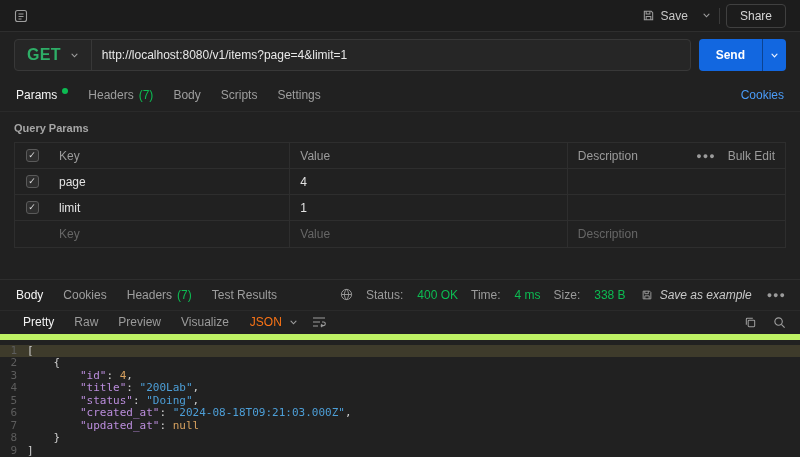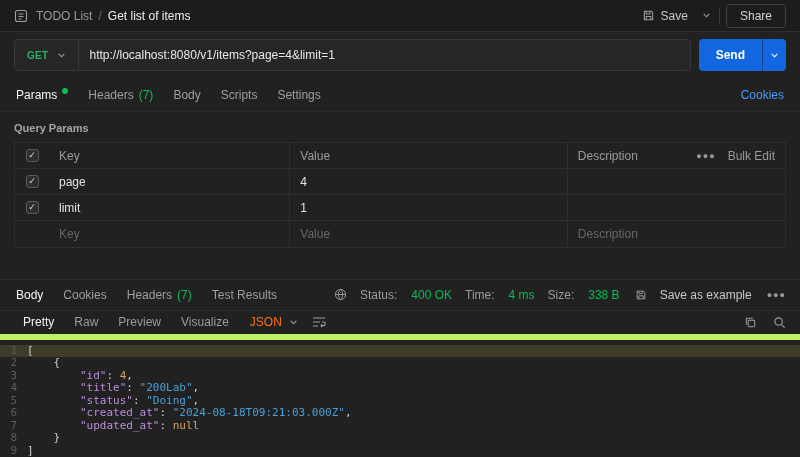--- a/index.html
+++ b/index.html
@@ -18,21 +18,21 @@
   .topbar-right { margin-left:auto; display:flex; align-items:center; gap:6px; }
   .ghost-btn { display:inline-flex; align-items:center; gap:6px; background:none; border:none; color:#c8c8c8; font-size:12px; cursor:pointer; padding:4px 6px; border-radius:4px; }
   .chev-only { padding:4px 2px; color:#9e9e9e; }
   .vdiv { width:1px; height:16px; background:#3a3a3a; }
   .outline-btn { background:none; border:1px solid #404040; color:#d5d5d5; font-size:12px; padding:4px 13px; border-radius:4px; cursor:pointer; }
 
   
   .request-row { flex:none; display:flex; align-items:center; padding:7px 14px; gap:8px; }
   .url-group { flex:1; display:flex; align-items:stretch; height:32px; background:#262626; border:1px solid #383838; border-radius:4px; overflow:hidden; }
   .method-btn { display:flex; align-items:center; gap:9px; padding:0 12px; background:none; border:none; border-right:1px solid #383838; color:#9e9e9e; cursor:pointer; }
-  .method-label { color:#2eae67; font-weight:bold; font-size:10px; letter-spacing:.3px; }
+  .method-label { color:#2eae67; font-weight:bold; font-size:16px; letter-spacing:.3px; }
   .url-input { flex:1; background:transparent; border:none; outline:none; color:#e8e8e8; font-size:12px; padding:0 10px; }
   .send-group { display:flex; height:32px; flex:none; }
   .send-main { background:#1267e0; color:#fff; border:none; font-weight:bold; font-size:12px; padding:0 17px; border-radius:4px 0 0 4px; cursor:pointer; }
   .send-chev { background:#1267e0; color:#eaf2ff; border:none; border-left:1px solid rgba(0,0,0,.35); width:24px; border-radius:0 4px 4px 0; display:flex; align-items:center; justify-content:center; cursor:pointer; }
 
   
   .tabs-row { flex:none; display:flex; align-items:center; height:34px; padding:0 6px; border-bottom:1px solid #2a2a2a; }
   .tab { padding:0 10px; height:100%; display:flex; align-items:center; gap:5px; color:#9e9e9e; cursor:pointer; white-space:nowrap; }
   .tab.active { color:#f5f5f5; }
   .dot { width:6px; height:6px; border-radius:50%; background:#0cbb52; margin-top:-7px; flex:none; }
@@ -89,25 +89,20 @@
 
 <div class="app">
 
   <header class="topbar">
     <span class="icon">
       <svg width="14" height="14" viewBox="0 0 14 14" fill="none" stroke="currentColor" stroke-width="1.1">
           <rect x="1.5" y="1.5" width="11" height="11" rx="2"></rect>
           <path d="M4.5 5h5M4.5 7.5h5M4.5 10h3"></path>
         </svg>
     </span>
-    <nav class="breadcrumb">
-      <span class="crumb-dim">TODO List</span>
-      <span class="crumb-sep">/</span>
-      <span class="crumb-main">Get list of items</span>
-    </nav>
     <div class="topbar-right">
       <button class="ghost-btn">
         <span class="icon">
           <svg width="13" height="13" viewBox="0 0 14 14" fill="none" stroke="currentColor" stroke-width="1.1">
               <path d="M2.5 2.5h7.5l1.5 1.5v7.5h-9z"></path>
               <path d="M4.5 2.5v3h4v-3"></path>
               <path d="M4.5 11.5V8h5v3.5"></path>
             </svg>
         </span>
         <span>Save</span>
@@ -250,21 +245,21 @@
           <span class="meta-green">400 OK</span>
         </span>
         <span class="meta-pair">
           <span class="meta-label">Time:</span>
           <span class="meta-green">4 ms</span>
         </span>
         <span class="meta-pair">
           <span class="meta-label">Size:</span>
           <span class="meta-green">338 B</span>
         </span>
-        <button class="ghost-btn" style="gap:13px; padding:2px 2px;">
+        <button class="ghost-btn" style="gap:7px; padding:2px 2px;font-style:italic;">
           <span class="icon">
             <svg width="12" height="12" viewBox="0 0 14 14" fill="none" stroke="currentColor" stroke-width="1.1">
                 <path d="M2.5 2.5h7.5l1.5 1.5v7.5h-9z"></path>
                 <path d="M4.5 2.5v3h4v-3"></path>
                 <path d="M4.5 11.5V8h5v3.5"></path>
               </svg>
           </span>
           <span>Save as example</span>
         </button>
         <span class="more-dots">●●●</span>

